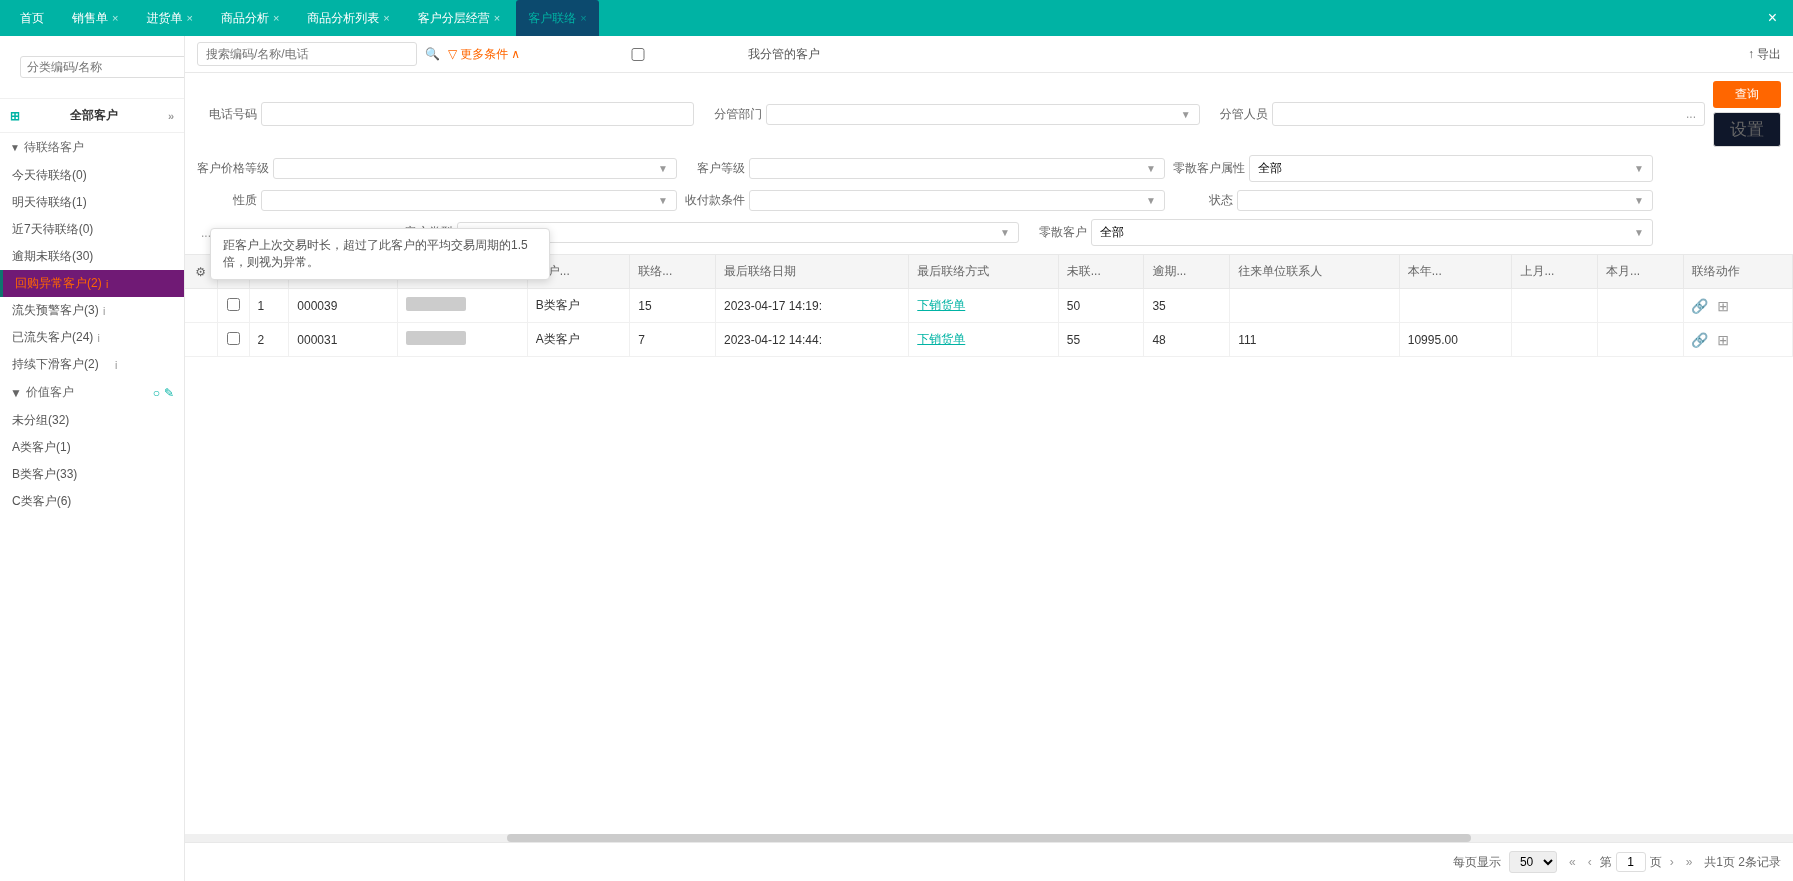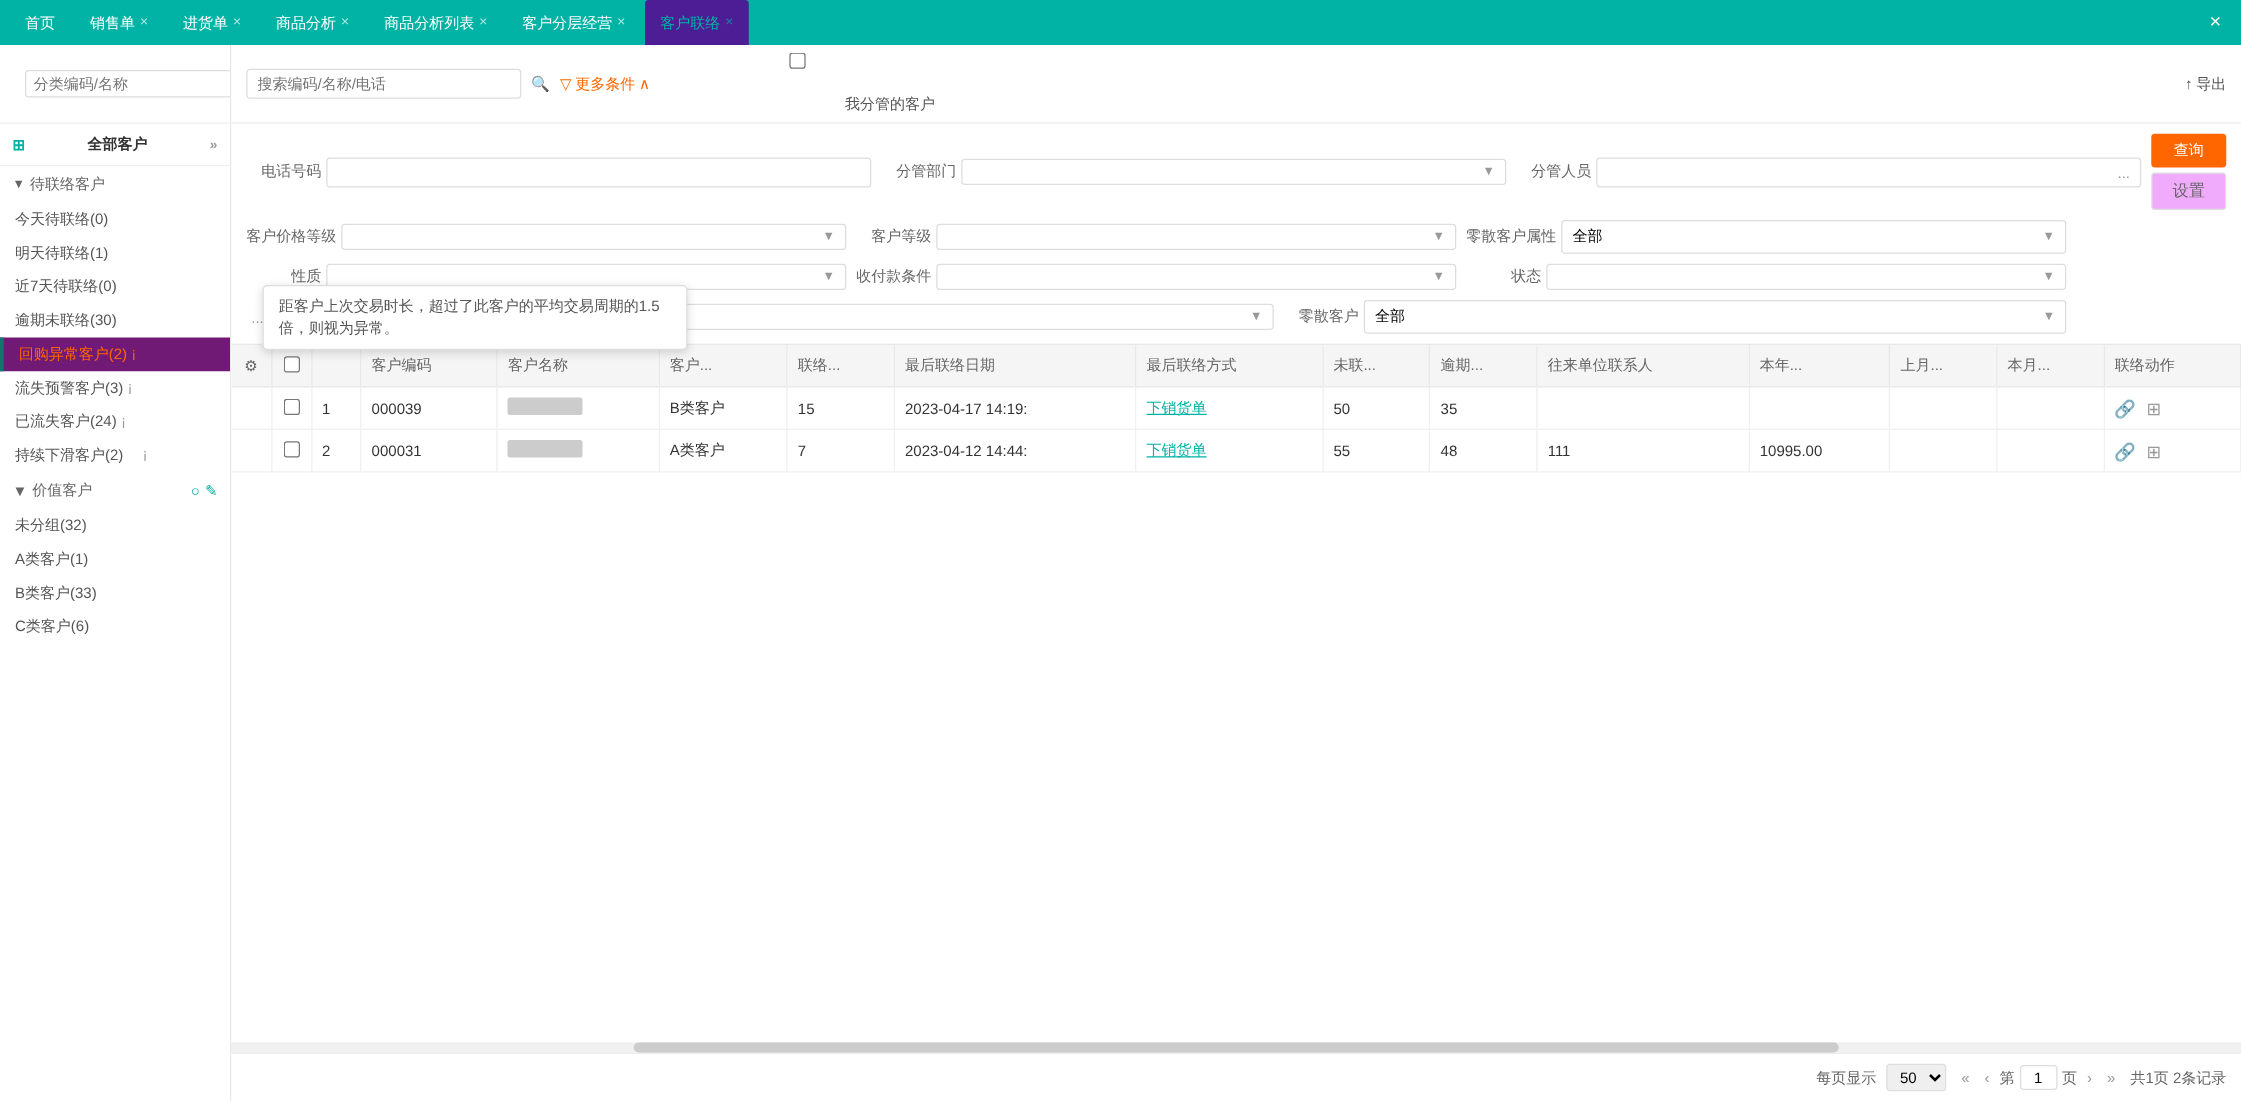--- a/index.html
+++ b/index.html
@@ -19,21 +19,21 @@
       align-items: center;
       padding: 4px 12px;
       color: #fff;
       cursor: pointer;
       border-radius: 3px 3px 0 0;
       gap: 4px;
       height: 36px;
       font-size: 13px;
     }
     .nav-tab.active {
-      background: #4c1d95;
+      background: #0c4a6e;
       color: #00b3a4;
       padding-left: 12px;
     }
     .nav-tab .close-x {
       font-size: 11px;
       opacity: 0.7;
     }
     .nav-close-all {
       margin-left: auto;
       color: #fff;
@@ -173,25 +173,24 @@
     }
     .more-conditions {
       display: flex;
       align-items: center;
       gap: 3px;
       color: #ff6600;
       cursor: pointer;
     }
     .my-customers {
       display: flex;
-      align-items: flex-end;
-      gap: 20px;
+      align-items: center;
+      gap: 0;
       color: #555;
       cursor: pointer;
-      flex-direction: column;
     }
     .export-btn {
       margin-left: auto;
       display: flex;
       align-items: center;
       gap: 3px;
       color: #555;
       cursor: pointer;
     }
 
@@ -247,27 +246,27 @@
     .query-btn {
       background: #ff6600;
       color: #fff;
       border: none;
       border-radius: 3px;
       padding: 5px 16px;
       cursor: pointer;
       font-size: 12px;
     }
     .settings-btn {
-      background: #f0abfc;
+      background: #0f172a;
       color: #666;
       border: 1px solid #ddd;
       border-radius: 3px;
       padding: 5px 16px;
       cursor: pointer;
-      font-size: 13px;
+      font-size: 17px;
     }
     .filter-buttons {
       display: flex;
       flex-direction: column;
       gap: 4px;
     }
     .filter-dots {
       color: #999;
       cursor: pointer;
       padding: 0 4px;

